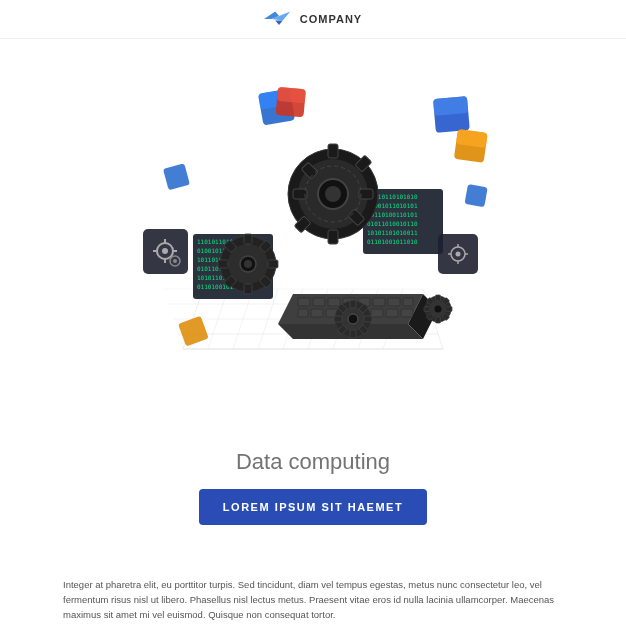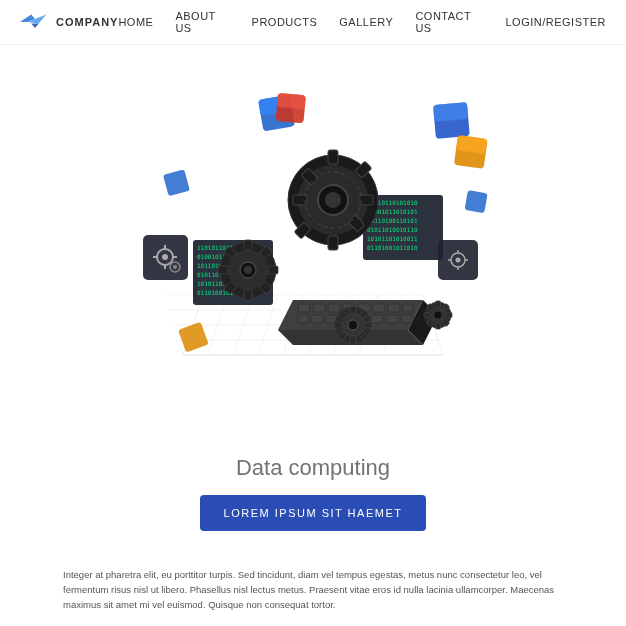--- a/index.html
+++ b/index.html
@@ -14,20 +14,21 @@
 
     
     header {
       display: flex;
       align-items: center;
       justify-content: space-between;
       padding: 10px 20px;
       border-bottom: 1px solid #eee;
       position: relative;
       z-index: 10;
+      flex-direction: column;
     }
     .logo-area {
       display: flex;
       align-items: center;
       gap: 6px;
     }
     .logo-icon {
       width: 30px;
       height: 18px;
     }
@@ -68,25 +69,25 @@
       color: #737373;
       font-weight: 400;
       margin-bottom: 14px;
     }
     .cta-button {
       background: #2a4db5;
       color: #fff;
       border: none;
       padding: 12px 24px;
       font-size: 11px;
-      font-weight: 400;
+      font-weight: 700;
       letter-spacing: 1.5px;
       border-radius: 4px;
       cursor: pointer;
-      margin-bottom: 18px;
+      margin-bottom: 34px;
     }
     .body-text {
       font-size: 9.5px;
       color: #555;
       line-height: 1.6;
       max-width: 500px;
       margin: 18px auto;
       text-align: left;
     }
 
@@ -104,28 +105,20 @@
 <header>
   <div class="logo-area">
 
     <svg class="logo-icon" viewBox="0 0 40 24">
       <polygon points="0,12 15,2 20,8 10,12" fill="#4488dd"></polygon>
       <polygon points="10,12 20,8 35,2 25,14" fill="#66aaee"></polygon>
       <polygon points="15,14 25,14 20,20" fill="#3366bb"></polygon>
     </svg>
     <span class="logo-text">COMPANY</span>
   </div>
-  <nav>
-    <a href="#">HOME</a>
-    <a href="#">ABOUT US</a>
-    <a href="#">PRODUCTS</a>
-    <a href="#">GALLERY</a>
-    <a href="#">CONTACT US</a>
-    <a href="#">LOGIN/REGISTER</a>
-  </nav>
 </header>
 
 <main>
   <div class="svg-scene">
     <svg viewBox="0 0 500 400" xmlns="http://www.w3.org/2000/svg" width="500" height="400">
 
       <g opacity="0.5">
 
         <line x1="120" y1="310" x2="380" y2="310" stroke="#aaa" stroke-width="0.7"></line>
         <line x1="115" y1="295" x2="375" y2="295" stroke="#bbb" stroke-width="0.5"></line>

